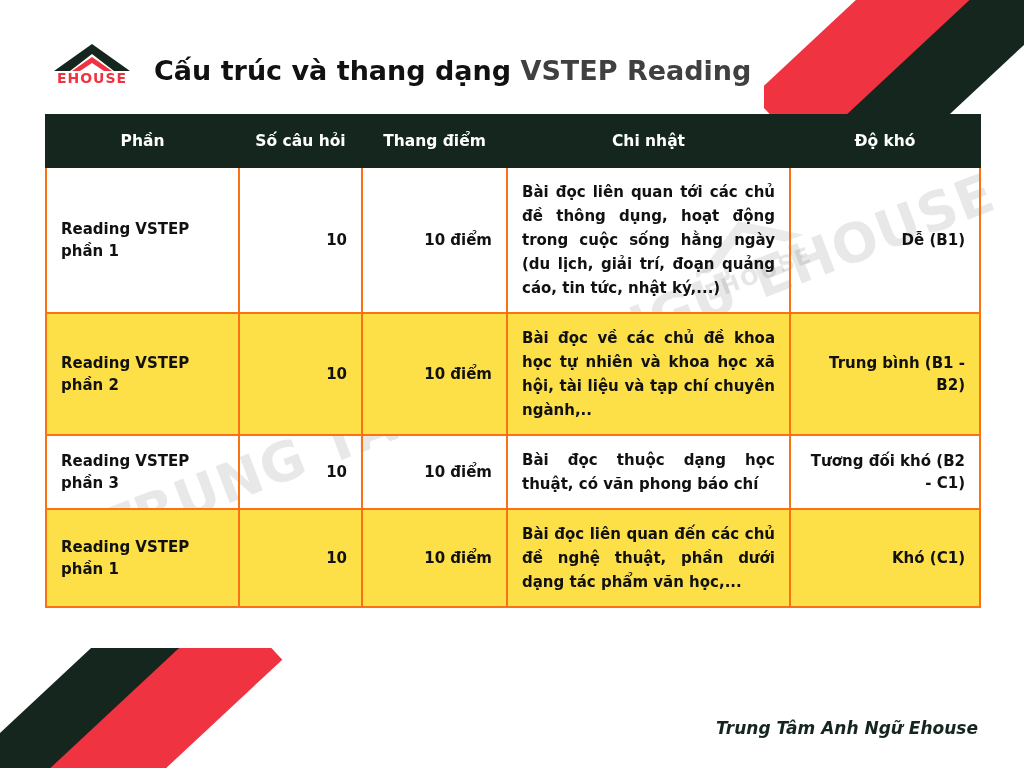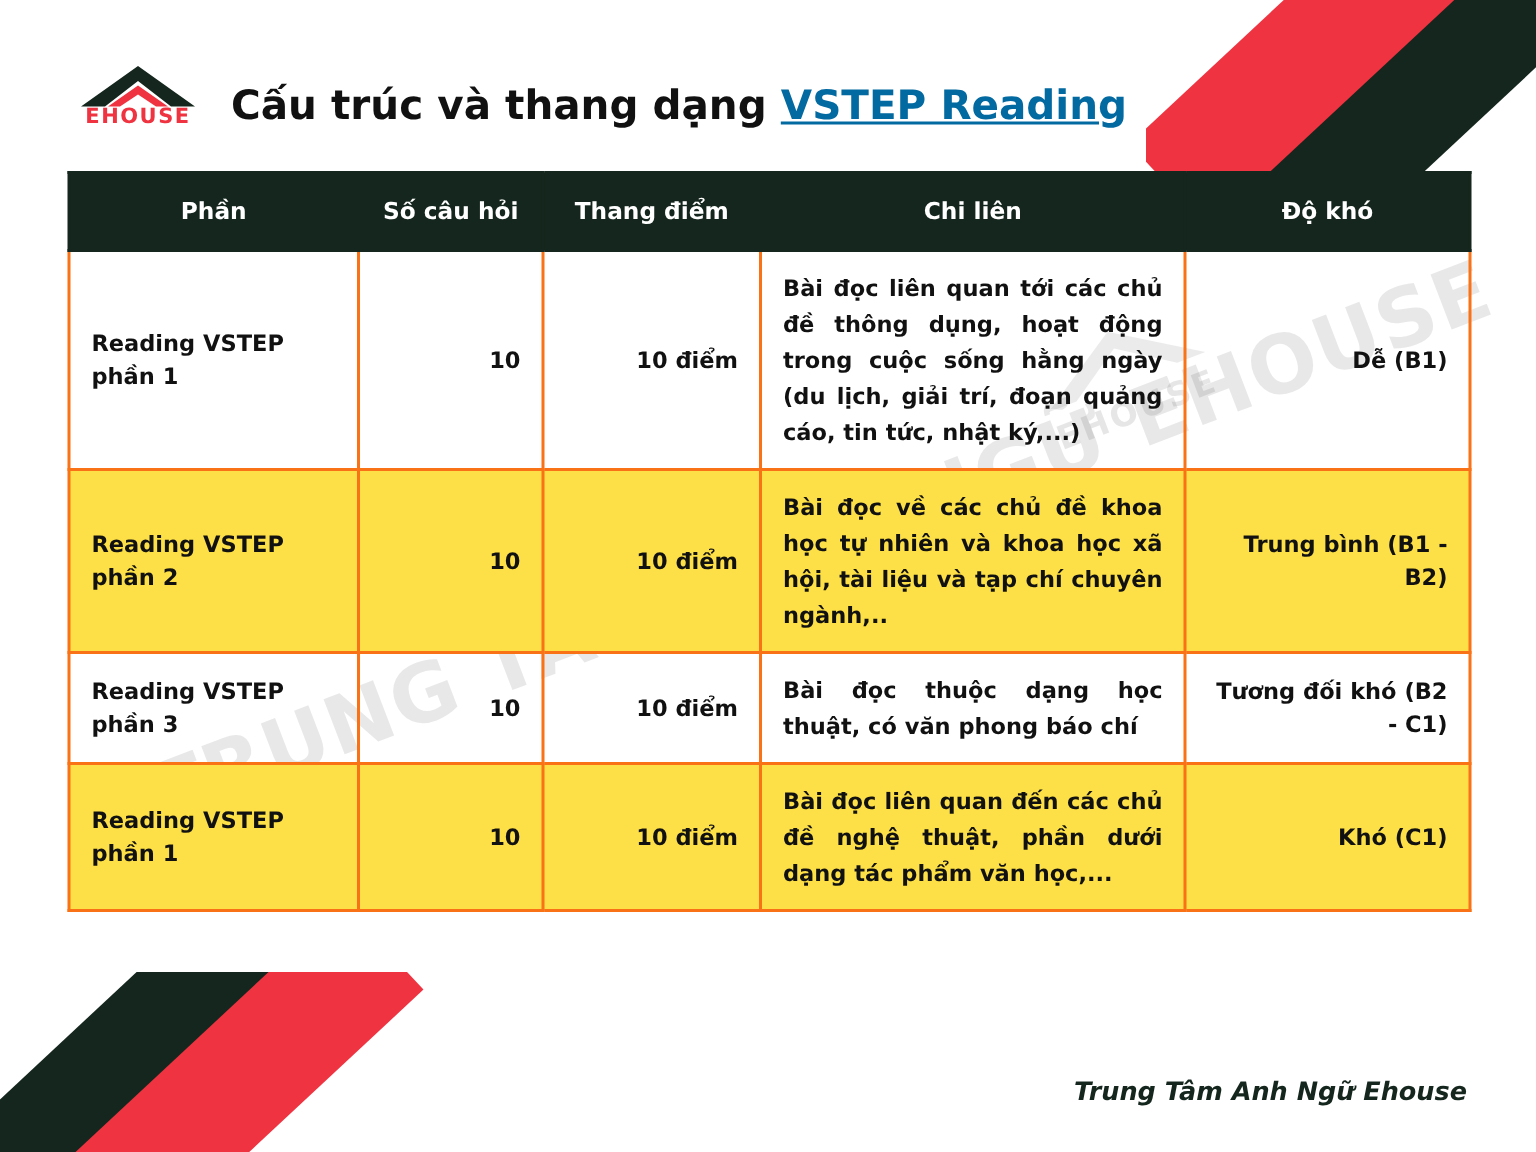--- a/index.html
+++ b/index.html
@@ -136,22 +136,21 @@
     color: #ef3340;
     letter-spacing: 1px;
   }
   .title {
     font-size: 27px;
     font-weight: bold;
     color: #111111;
     white-space: nowrap;
   }
   .title .accent {
-    color: #0369a1;
-    text-decoration: underline;
+    color: #404040;
   }
 
   
   .table-wrap {
     position: absolute;
     top: 114px;
     left: 45px;
     width: 934px;
   }
   table.vstep {
@@ -258,21 +257,21 @@
       <col class="col-count">
       <col class="col-scale">
       <col class="col-detail">
       <col class="col-level">
     </colgroup>
     <thead>
       <tr>
         <th>Phần</th>
         <th>Số câu hỏi</th>
         <th>Thang điểm</th>
-        <th>Chi liên</th>
+        <th>Chi nhật</th>
         <th>Độ khó</th>
       </tr>
     </thead>
     <tbody>
       <tr>
         <td class="cell-part">Reading VSTEP phần 1</td>
         <td class="cell-count">10</td>
         <td class="cell-scale">10 điểm</td>
         <td class="cell-detail">Bài đọc liên quan tới các chủ đề thông dụng, hoạt động trong cuộc sống hằng ngày (du lịch, giải trí, đoạn quảng cáo, tin tức, nhật ký,...)</td>
         <td class="cell-level">Dễ (B1)</td>

